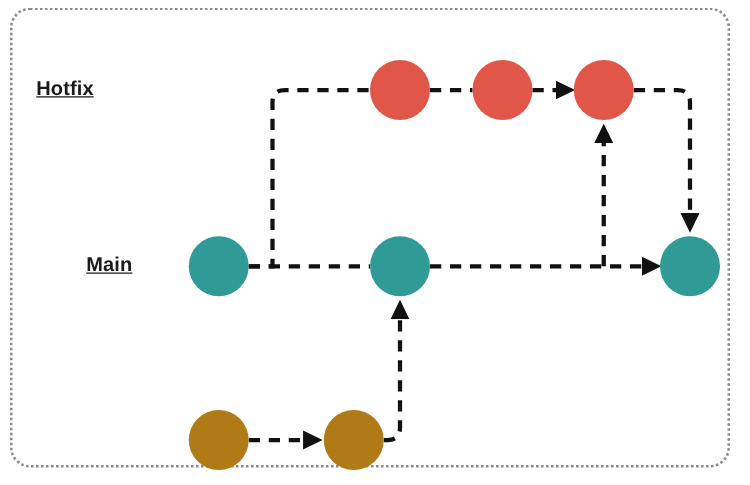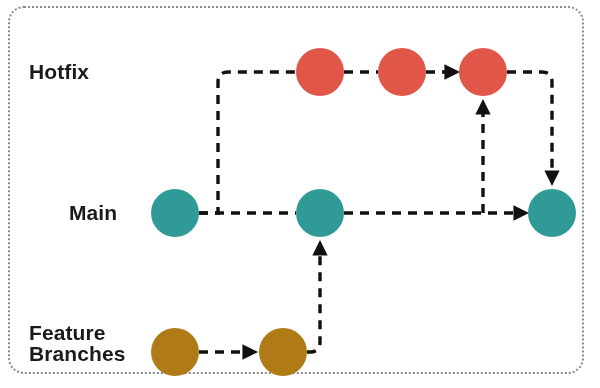--- a/index.html
+++ b/index.html
@@ -29,26 +29,27 @@
   #canvas {
     position: absolute;
     left: 0;
     top: 0;
     width: 600px;
     height: 388px;
   }
   .row-label {
     position: absolute;
     font-weight: bold;
-    font-size: 21px;
+    font-size: 16px;
     color: #1a1a1a;
     line-height: 21px;
     letter-spacing: 0.1px;
     white-space: pre-line;
     text-align: left;
+    text-decoration: underline;
   }
   #label-hotfix { left: 29px; top: 61px; }
   #label-main   { left: 29px; top: 202px; margin-left: 40px; }
   #label-feature{ left: 29px; top: 322px; }
 </style>
 </head>
 <body>
 
 <div id="stage">
 
@@ -79,16 +80,14 @@
         <circle cx="175" cy="213" r="24" fill="#309B96"></circle>
         <circle cx="320" cy="213" r="24" fill="#309B96"></circle>
         <circle cx="552" cy="213" r="24" fill="#309B96"></circle>
         <circle cx="175" cy="352" r="24" fill="#B07B17"></circle>
         <circle cx="283" cy="352" r="24" fill="#B07B17"></circle>
       </g>
   </svg>
 
   <div class="row-label" id="label-hotfix">Hotfix</div>
   <div class="row-label" id="label-main">Main</div>
-  <div class="row-label" id="label-feature">Feature
-Branches</div>
 
 </div>
 
 </body></html>

